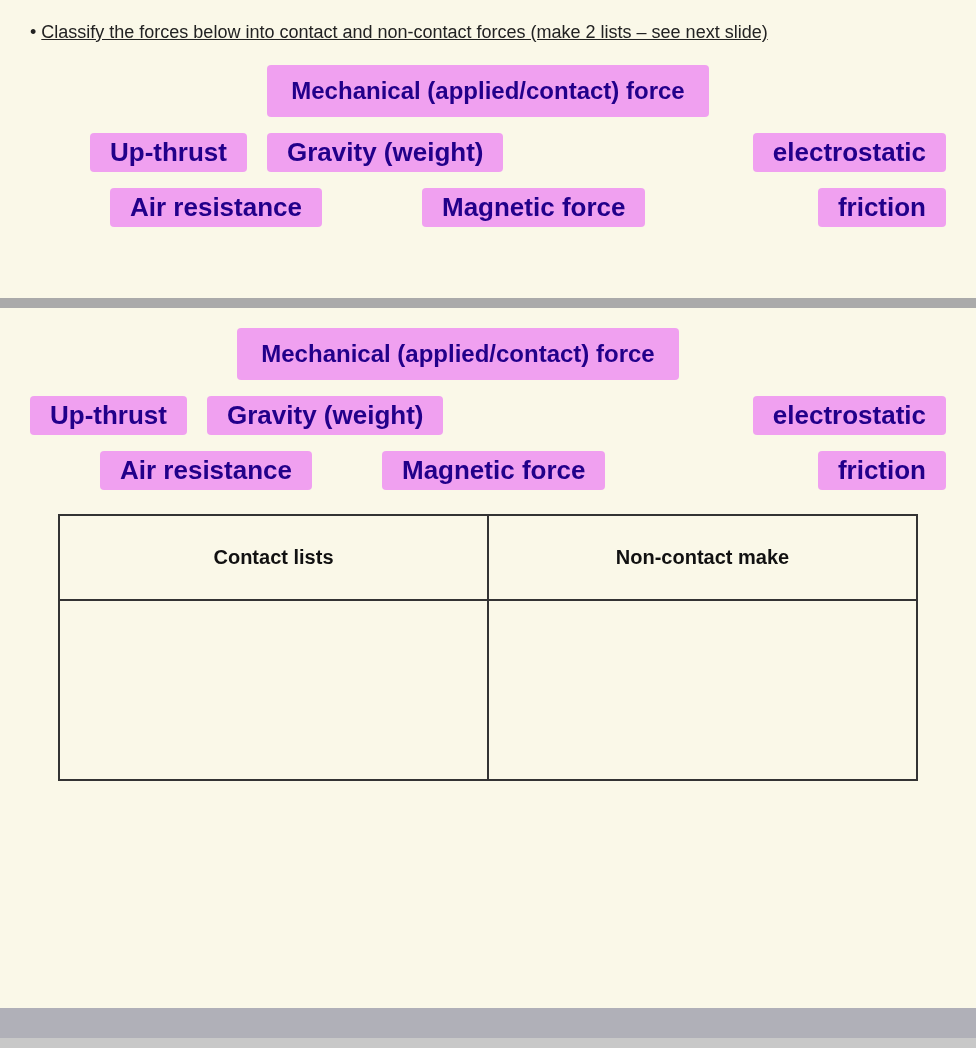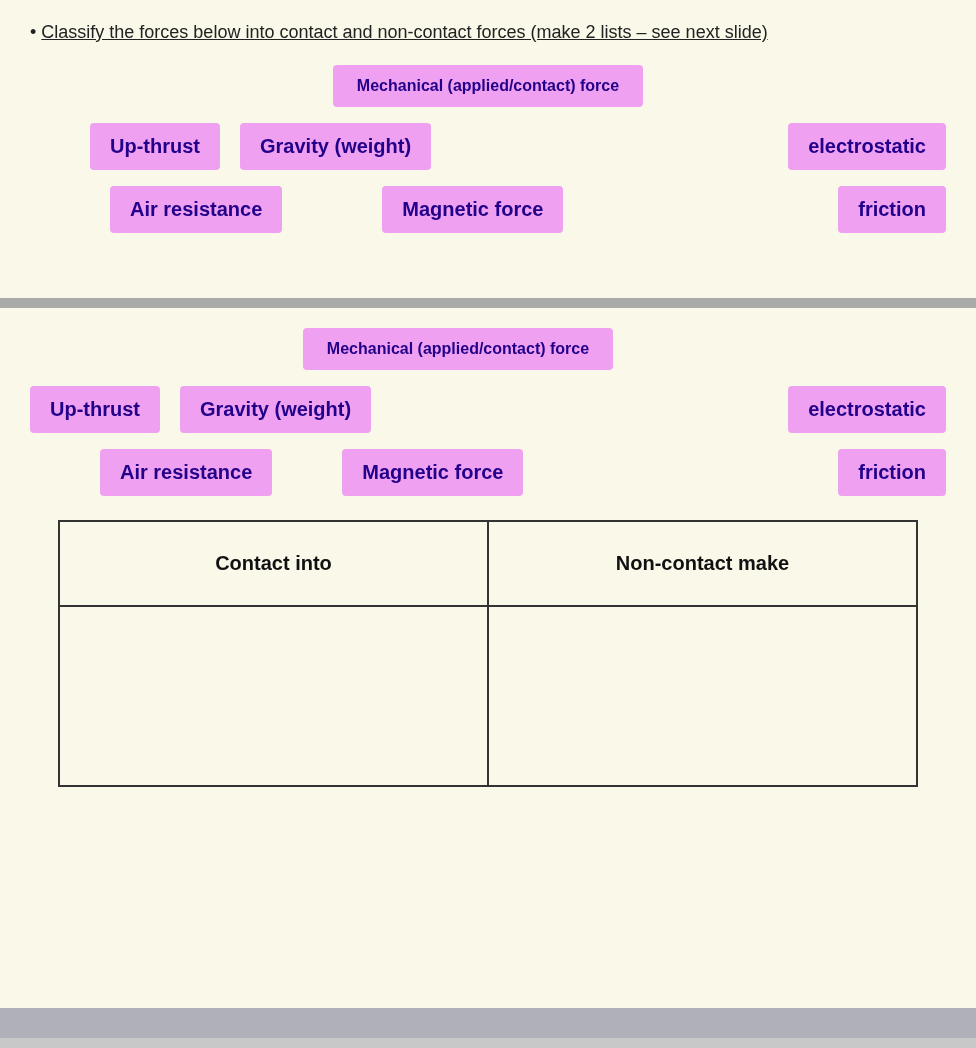--- a/index.html
+++ b/index.html
@@ -36,28 +36,28 @@
     }
 
     .instruction-text span {
       text-decoration: underline;
     }
 
     .tag {
       background-color: #f0a0f0;
       color: #22008a;
       font-weight: bold;
-      font-size: 20px;
-      padding: 12px 20px;
+      font-size: 26px;
+      padding: 4px 20px;
       border-radius: 4px;
       display: inline-block;
     }
 
     .tag-large {
-      font-size: 16px;
+      font-size: 24px;
       padding: 12px 24px;
     }
 
     
     .slide-2 {
       background-color: #faf8e8;
       padding: 20px 30px 30px 30px;
       min-height: 700px;
     }
 
@@ -197,21 +197,21 @@
 
     <div class="s2-row3">
       <span class="tag" style="margin-left:70px;">Air resistance</span>
       <span class="tag" style="margin-left:40px;">Magnetic force</span>
       <span class="tag s2-row3-right" style="margin-left:auto;">friction</span>
     </div>
 
     <table class="classification-table">
       <thead>
         <tr>
-          <th>Contact into</th>
+          <th>Contact lists</th>
           <th>Non-contact make</th>
         </tr>
       </thead>
       <tbody>
         <tr>
           <td></td>
           <td></td>
         </tr>
       </tbody>
     </table>

